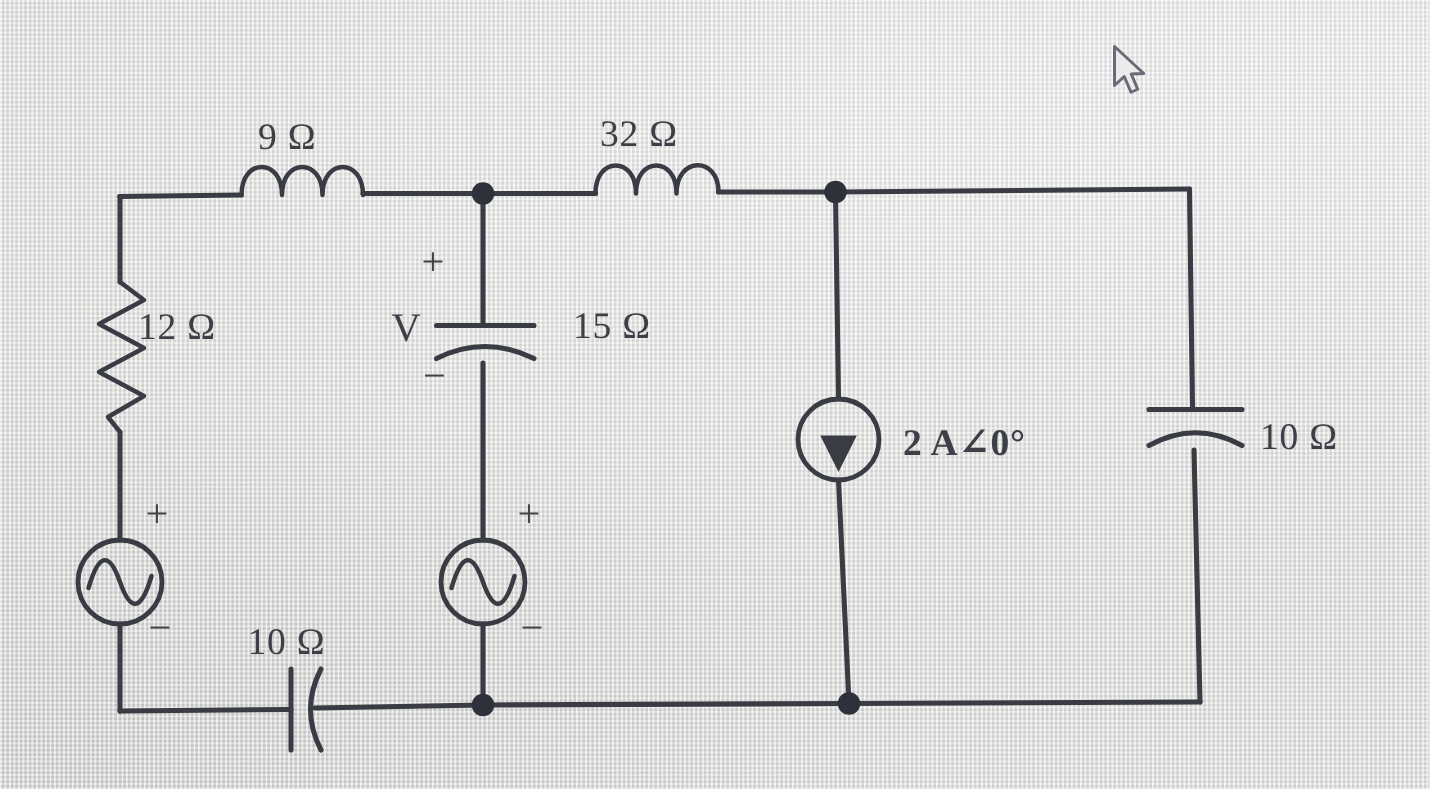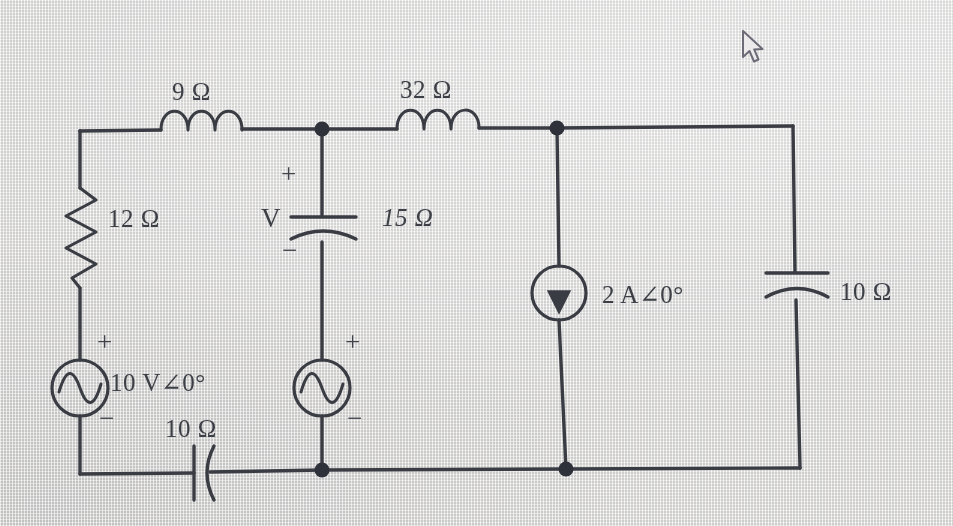--- a/index.html
+++ b/index.html
@@ -163,44 +163,43 @@
       <circle class="dot" cx="557" cy="128" r="7.5"></circle>
       <circle class="dot" cx="322" cy="470" r="7.5"></circle>
       <circle class="dot" cx="566" cy="469" r="7.5"></circle>
     </g>
   </svg>
 
   <div class="lbl lbl-val" style="left:172px; top:78px;">9 Ω</div>
 
   <div class="lbl lbl-val" style="left:400px; top:76px;">32 Ω</div>
 
-  <div class="lbl lbl-val" style="left:108px; top:205px;">12 Ω</div>
-
-  <div class="lbl lbl-val" style="left:382px; top:204px;font-style:italic;">15 Ω</div>
+  <div class="lbl lbl-val" style="left:92px; top:205px;">12 Ω</div>
+
+  <div class="lbl lbl-val" style="left:382px; top:204px;">15 Ω</div>
 
   <div class="lbl lbl-v" style="left:261px; top:203px;">V</div>
 
   <div class="sign" style="left:281px; top:161px;">+</div>
 
   <div class="sign" style="left:282px; top:237px;">−</div>
 
   <div class="lbl lbl-val" style="left:165px; top:415px;">10 Ω</div>
 
   <div class="lbl lbl-val" style="left:840px; top:278px;">10 Ω</div>
 
-  <div class="lbl lbl-val" style="left:110px; top:368px;">10 V∠0°</div>
 
   <div class="sign" style="left:97px; top:329px;">+</div>
 
   <div class="sign" style="left:99px; top:405px;">−</div>
 
 
   <div class="sign" style="left:345px; top:329px;">+</div>
 
   <div class="sign" style="left:347px; top:405px;">−</div>
 
-  <div class="lbl lbl-val" style="left:602px; top:280px;">2 A∠0°</div>
+  <div class="lbl lbl-val" style="left:602px; top:280px;font-weight:bold;">2 A∠0°</div>
 
   <svg id="cursor" width="30" height="38" viewBox="0 0 30 38" style="left:740px; top:30px;">
     <path d="M 3 1 L 3 27 L 9.5 21 L 14 31.5 L 18.5 29.5 L 14.2 19.4 L 22.5 19 Z" fill="#eceaea" stroke="#6b6a76" stroke-width="2" stroke-linejoin="round"></path>
   </svg>
 
 </div>
 
 </body></html>

